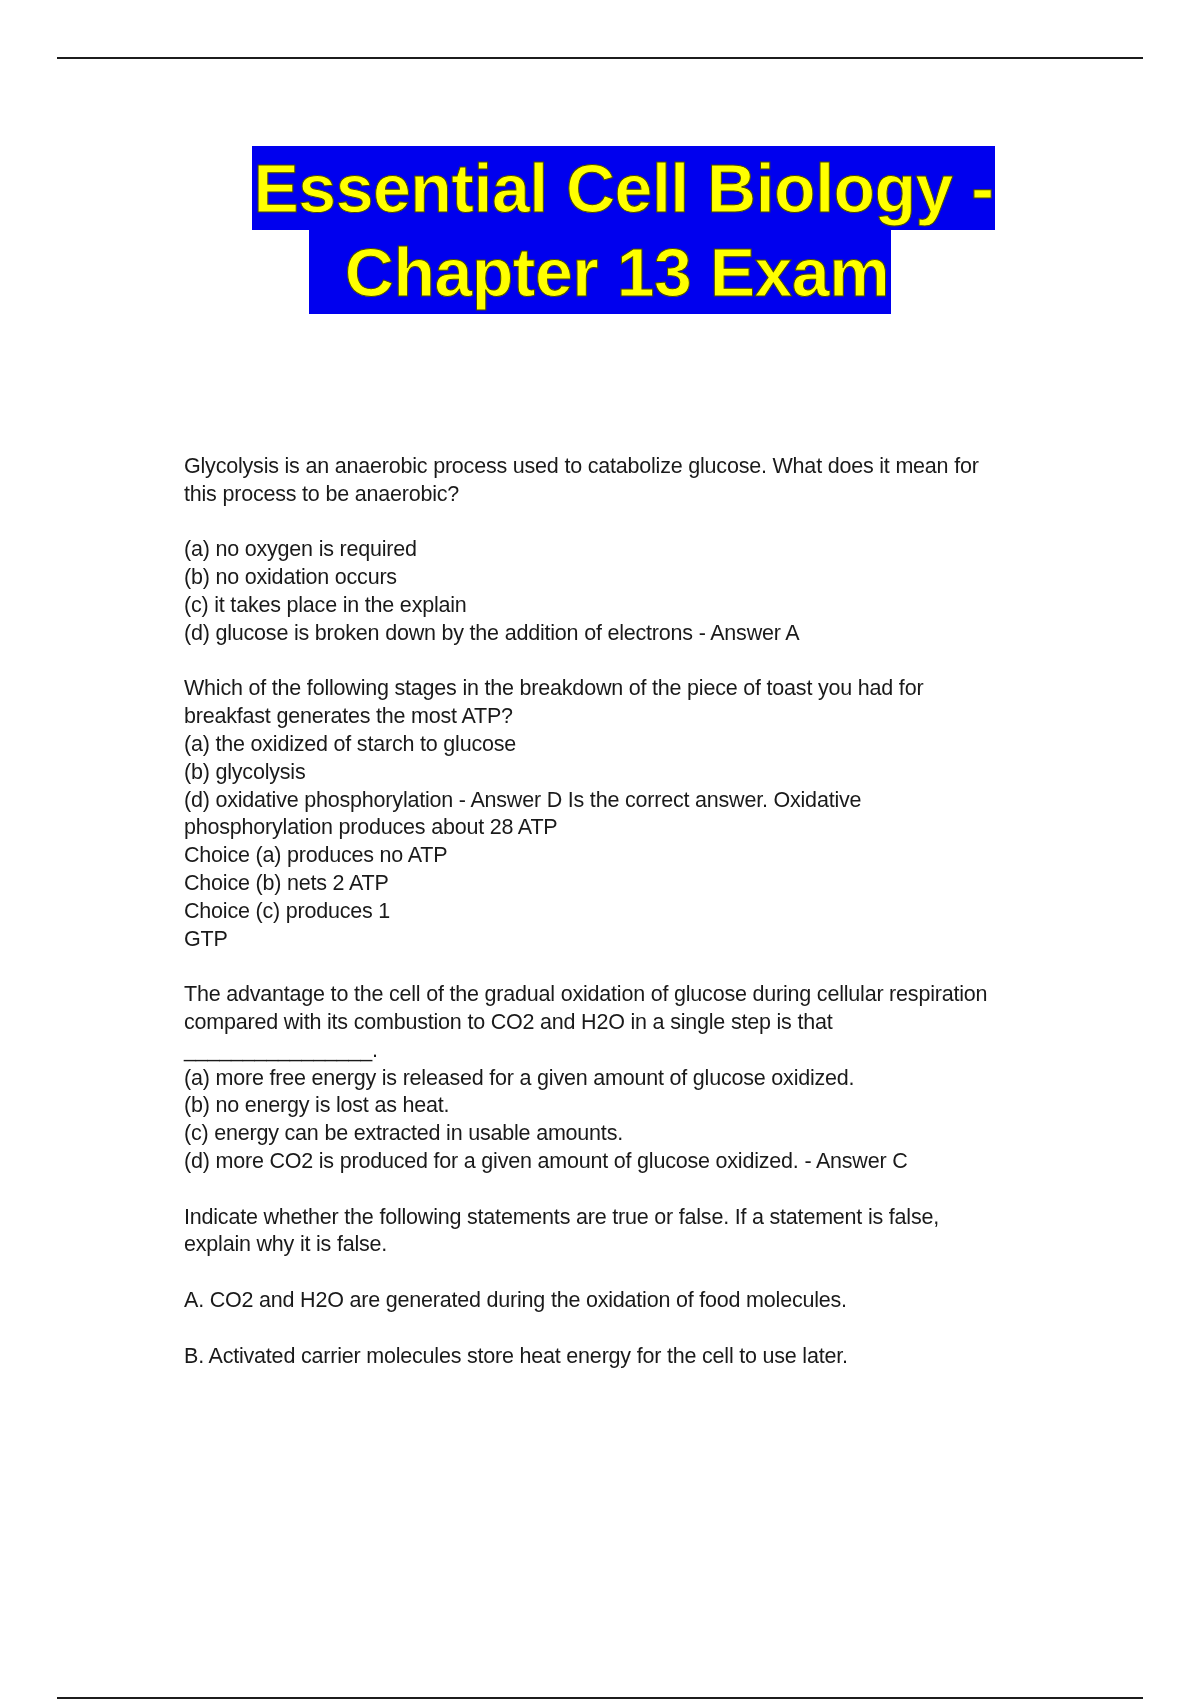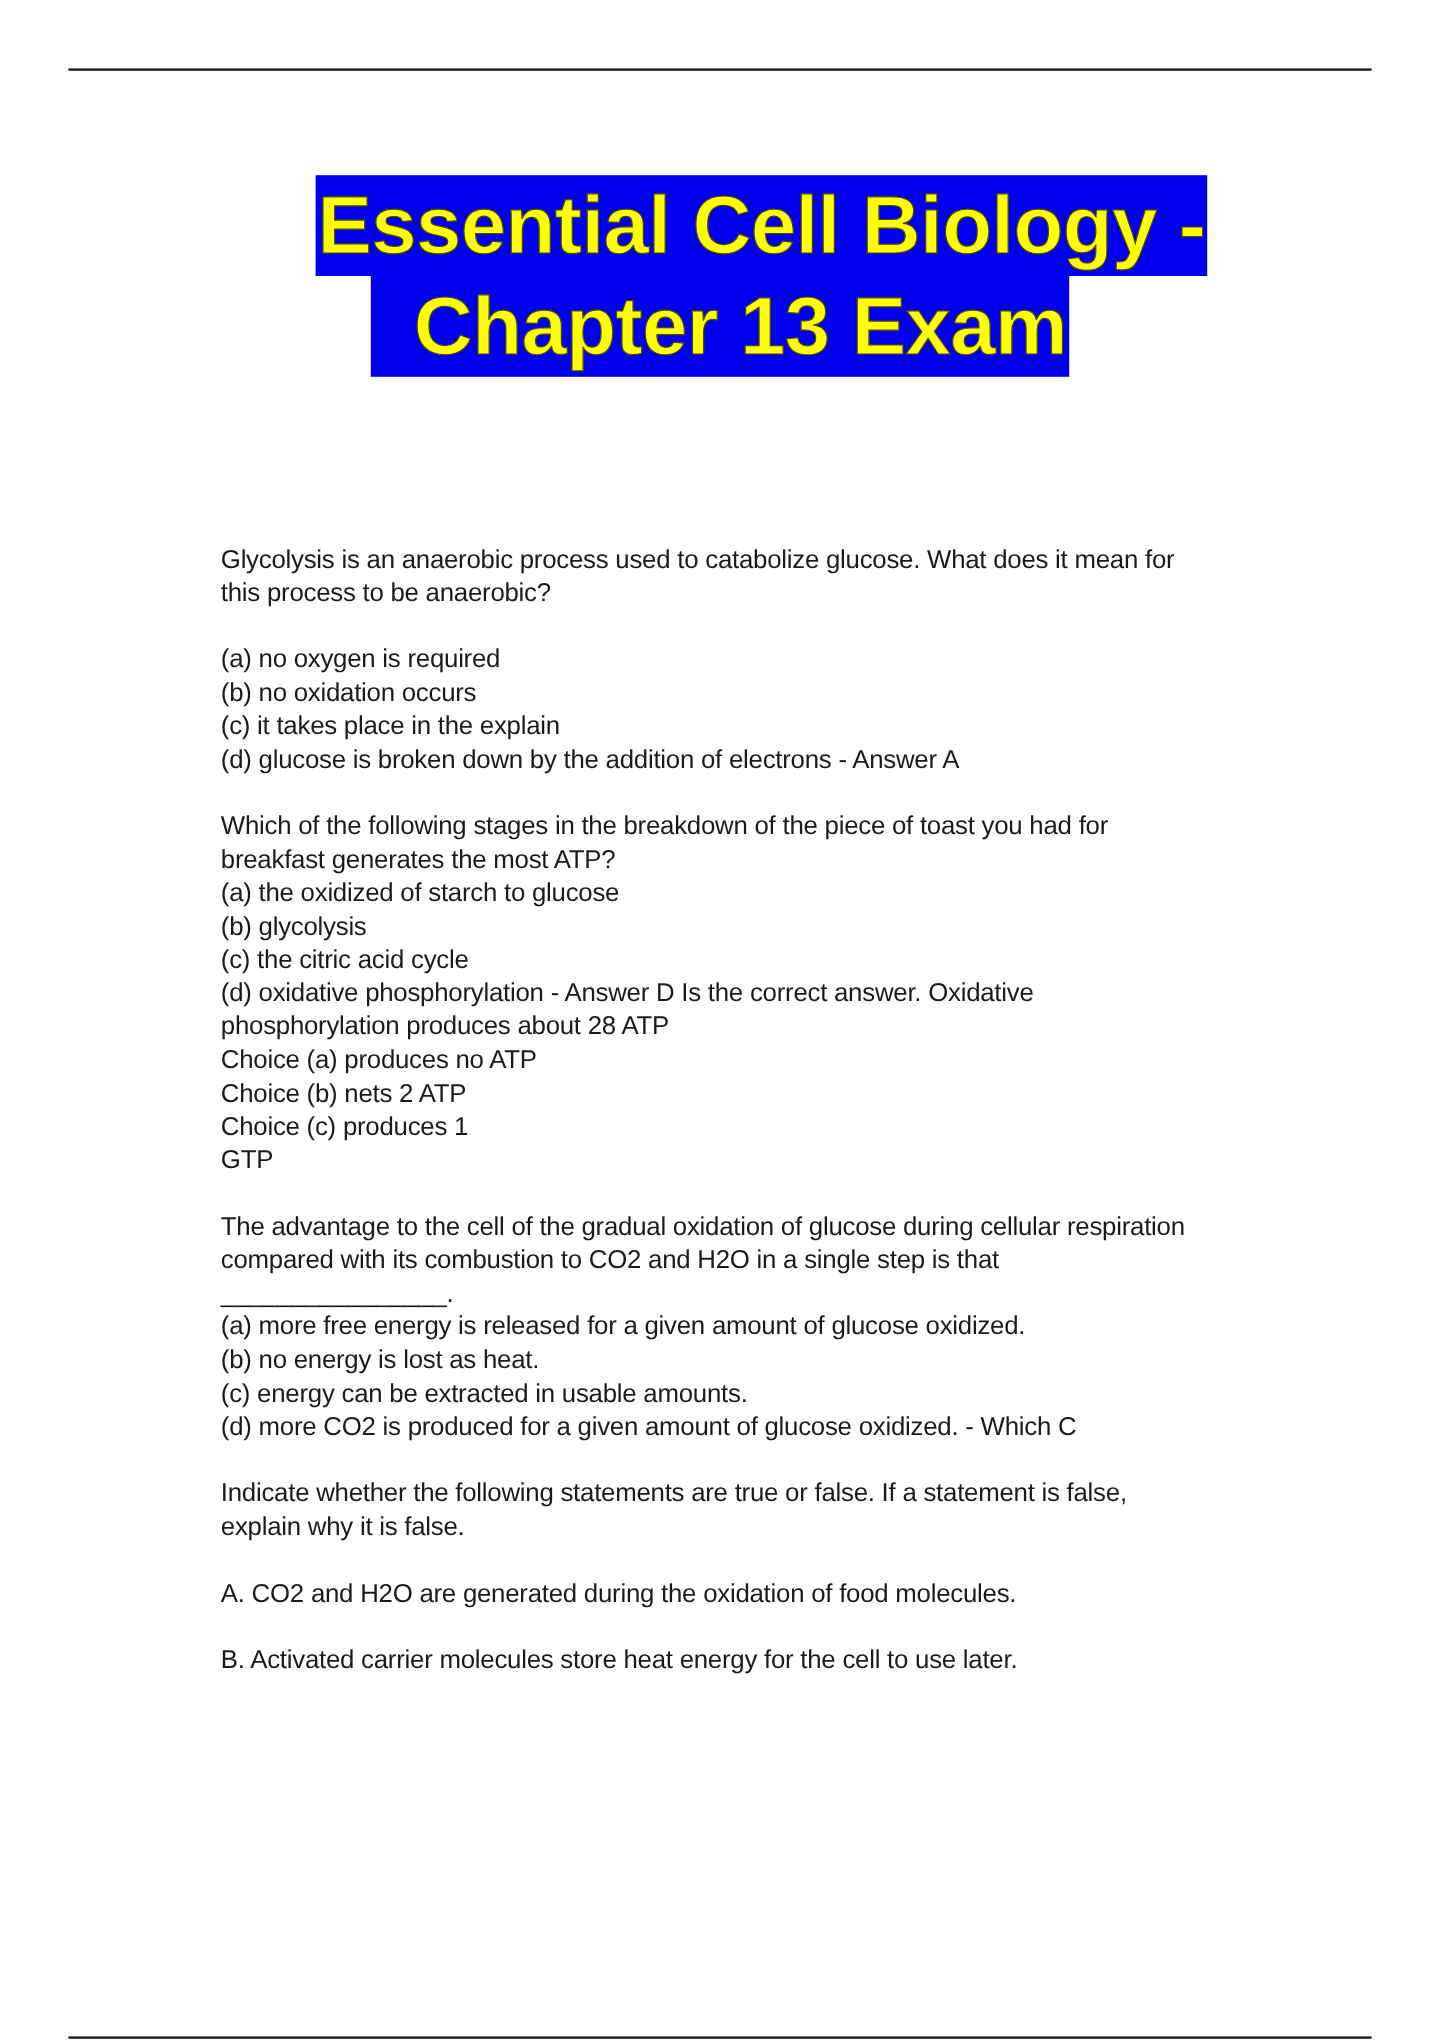--- a/index.html
+++ b/index.html
@@ -37,21 +37,21 @@
     background: #0000ee;
     color: #ffff00;
     font-family: "Liberation Sans", sans-serif;
     font-weight: bold;
     font-size: 68px;
     line-height: 84px;
     padding: 0 2px;
     letter-spacing: -0.5px;
     -webkit-text-stroke: 1px #4a4a00;
   }
-  .title-line.l1 { position: relative; left: 17px; margin-left: 35px; }
+  .title-line.l1 { position: relative; left: 6px; margin-left: 35px; }
   .title-line.l2 { position: relative; left: 0px; padding-left: 36px; }
 
   .content {
     position: absolute;
     top: 453px;
     left: 145px;
     width: 950px;
     font-size: 21.5px;
     line-height: 27.8px;
     letter-spacing: -0.2px;
@@ -81,38 +81,37 @@
     <span class="line">(c) it takes place in the explain</span>
     <span class="line">(d) glucose is broken down by the addition of electrons - Answer A</span>
   </div>
   <div class="gap"></div>
 
   <div class="para">
     <span class="line">Which of the following stages in the breakdown of the piece of toast you had for</span>
     <span class="line">breakfast generates the most ATP?</span>
     <span class="line">(a) the oxidized of starch to glucose</span>
     <span class="line">(b) glycolysis</span>
-    <span class="line">(c) the citric acid cycle</span>
     <span class="line">(d) oxidative phosphorylation - Answer D Is the correct answer. Oxidative</span>
     <span class="line">phosphorylation produces about 28 ATP</span>
     <span class="line">Choice (a) produces no ATP</span>
     <span class="line">Choice (b) nets 2 ATP</span>
     <span class="line">Choice (c) produces 1</span>
     <span class="line">GTP</span>
   </div>
   <div class="gap"></div>
 
   <div class="para">
     <span class="line">The advantage to the cell of the gradual oxidation of glucose during cellular respiration</span>
     <span class="line">compared with its combustion to CO2 and H2O in a single step is that</span>
     <span class="line">________________.</span>
     <span class="line">(a) more free energy is released for a given amount of glucose oxidized.</span>
     <span class="line">(b) no energy is lost as heat.</span>
     <span class="line">(c) energy can be extracted in usable amounts.</span>
-    <span class="line">(d) more CO2 is produced for a given amount of glucose oxidized. - Which C</span>
+    <span class="line">(d) more CO2 is produced for a given amount of glucose oxidized. - Answer C</span>
   </div>
   <div class="gap"></div>
 
   <div class="para">
     <span class="line">Indicate whether the following statements are true or false. If a statement is false,</span>
     <span class="line">explain why it is false.</span>
     <div class="gap"></div>
     <span class="line">A. CO2 and H2O are generated during the oxidation of food molecules.</span>
     <div class="gap"></div>
     <span class="line">B. Activated carrier molecules store heat energy for the cell to use later.</span>

